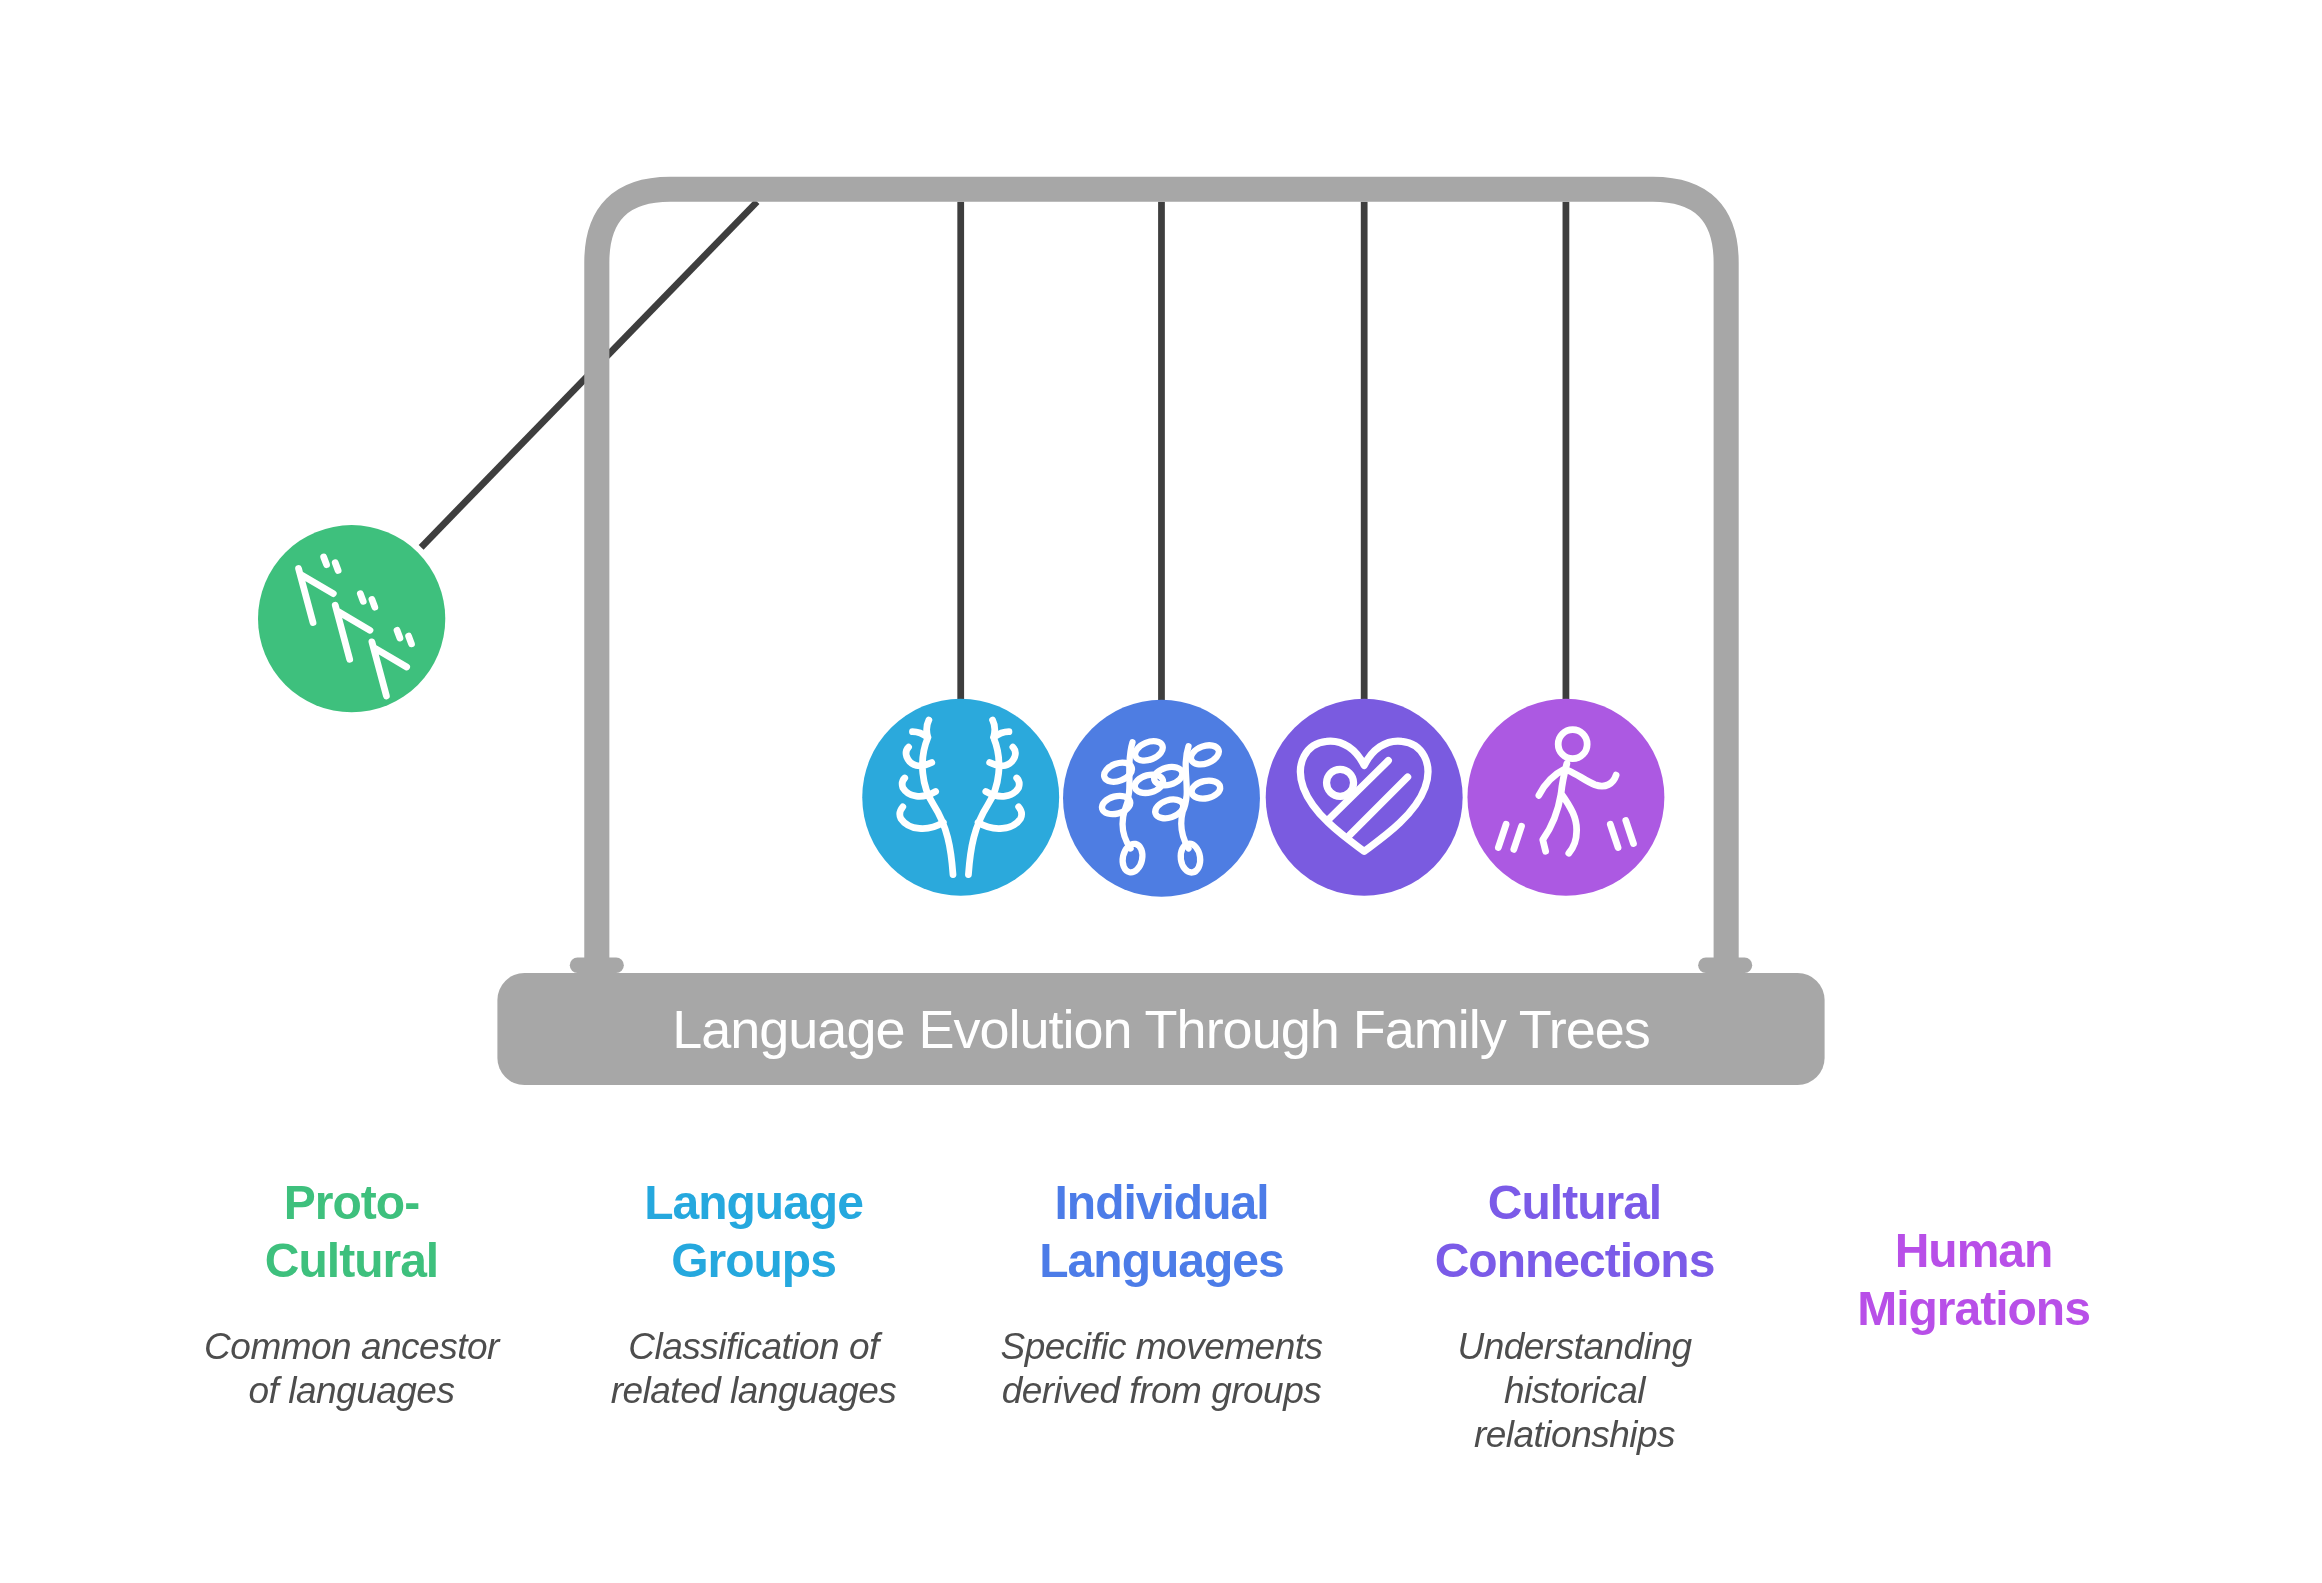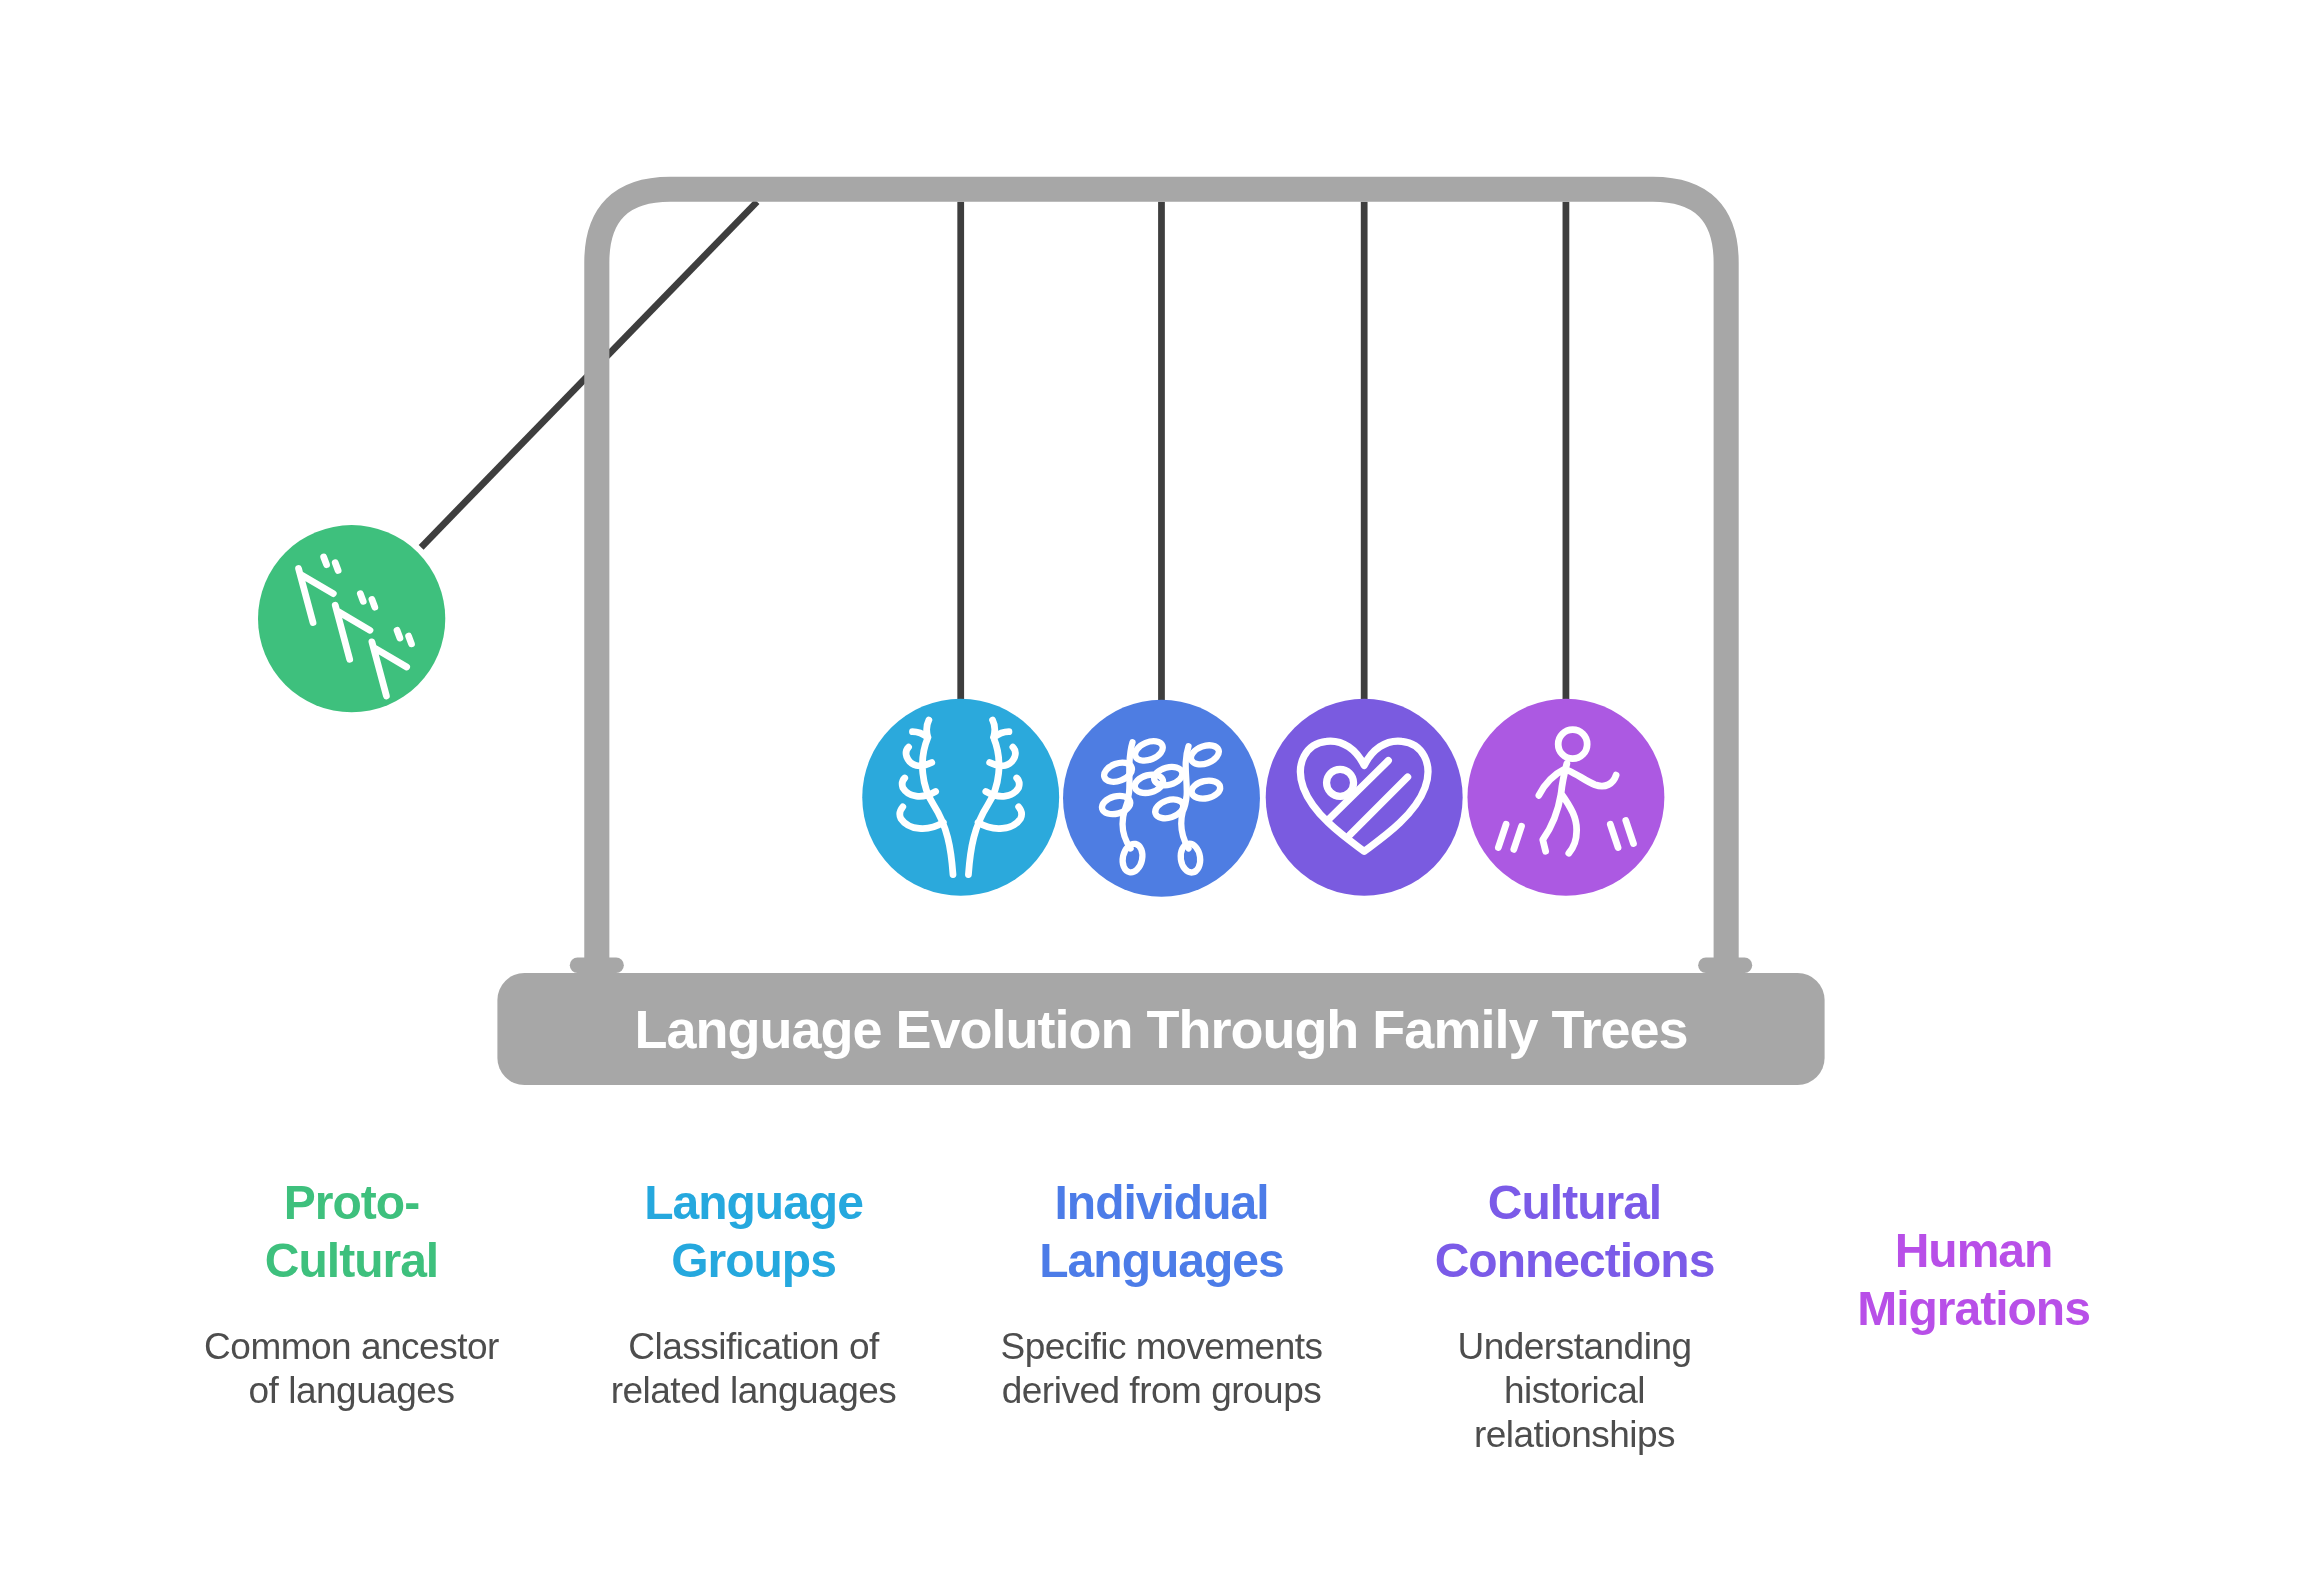--- a/index.html
+++ b/index.html
@@ -1,26 +1,26 @@
 <!DOCTYPE html>
 <html><head>
 <meta charset="utf-8">
 <style>
   html,body{margin:0;padding:0;background:#fff;}
   #stage{position:relative;width:2322px;height:1583px;background:#fff;overflow:hidden;
          font-family:"Liberation Sans",sans-serif;}
   #cradle-svg{position:absolute;left:0;top:0;}
   .base-title{position:absolute;left:497px;top:973px;width:1328px;height:112px;
               display:flex;align-items:center;justify-content:center;
-              font-size:54px;font-weight:bold;letter-spacing:-1px;white-space:nowrap;}
+              font-size:54px;font-weight:normal;letter-spacing:-1px;white-space:nowrap;}
   .col{position:absolute;top:1174px;width:415px;text-align:center;}
   .col-title{font-size:48px;font-weight:bold;line-height:58px;letter-spacing:-1px;
              white-space:pre-line;}
   .col-desc{font-size:37px;line-height:44px;margin-top:35px;letter-spacing:-0.5px;
-            white-space:pre-line;}
+            white-space:pre-line;font-style:italic;}
   .icon-stroke{fill:none;stroke:#FFFFFF;stroke-linecap:round;stroke-linejoin:round;}
 </style>
 </head>
 <body>
 
 <div id="stage">
 
   <svg id="cradle-svg" width="2322" height="1583" viewBox="0 0 2405 1640">
 
     <g>

